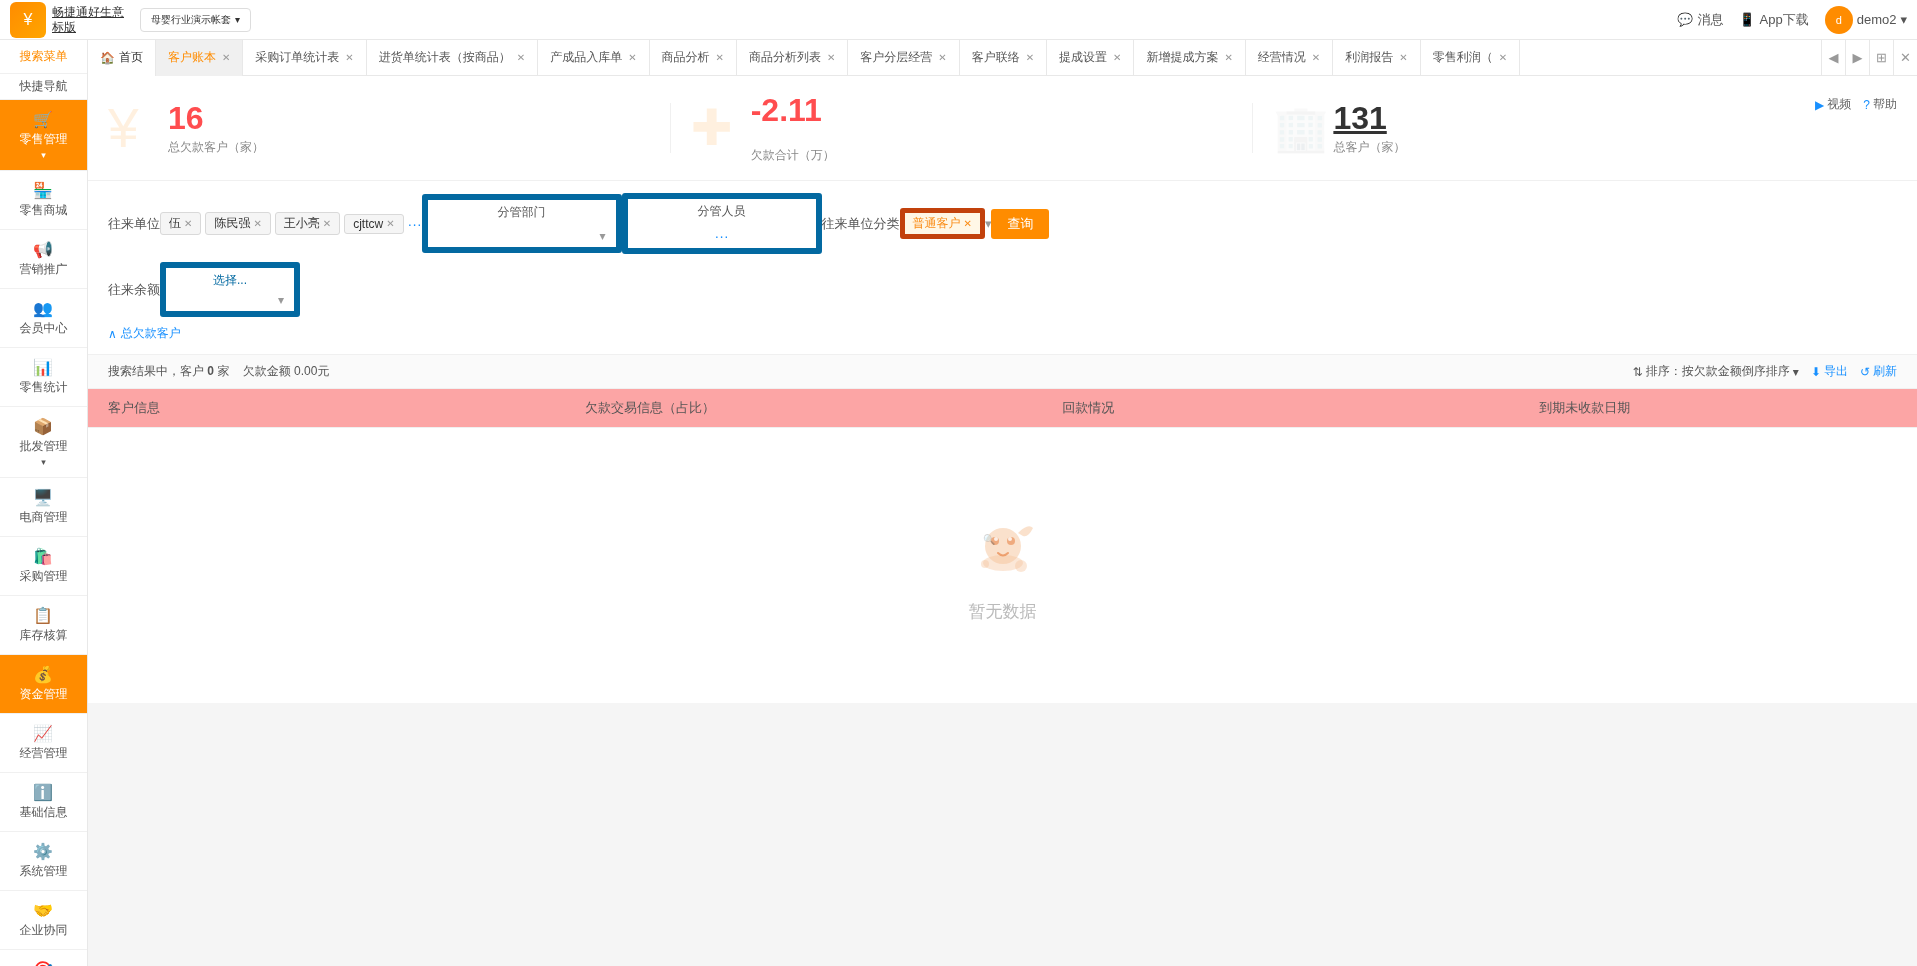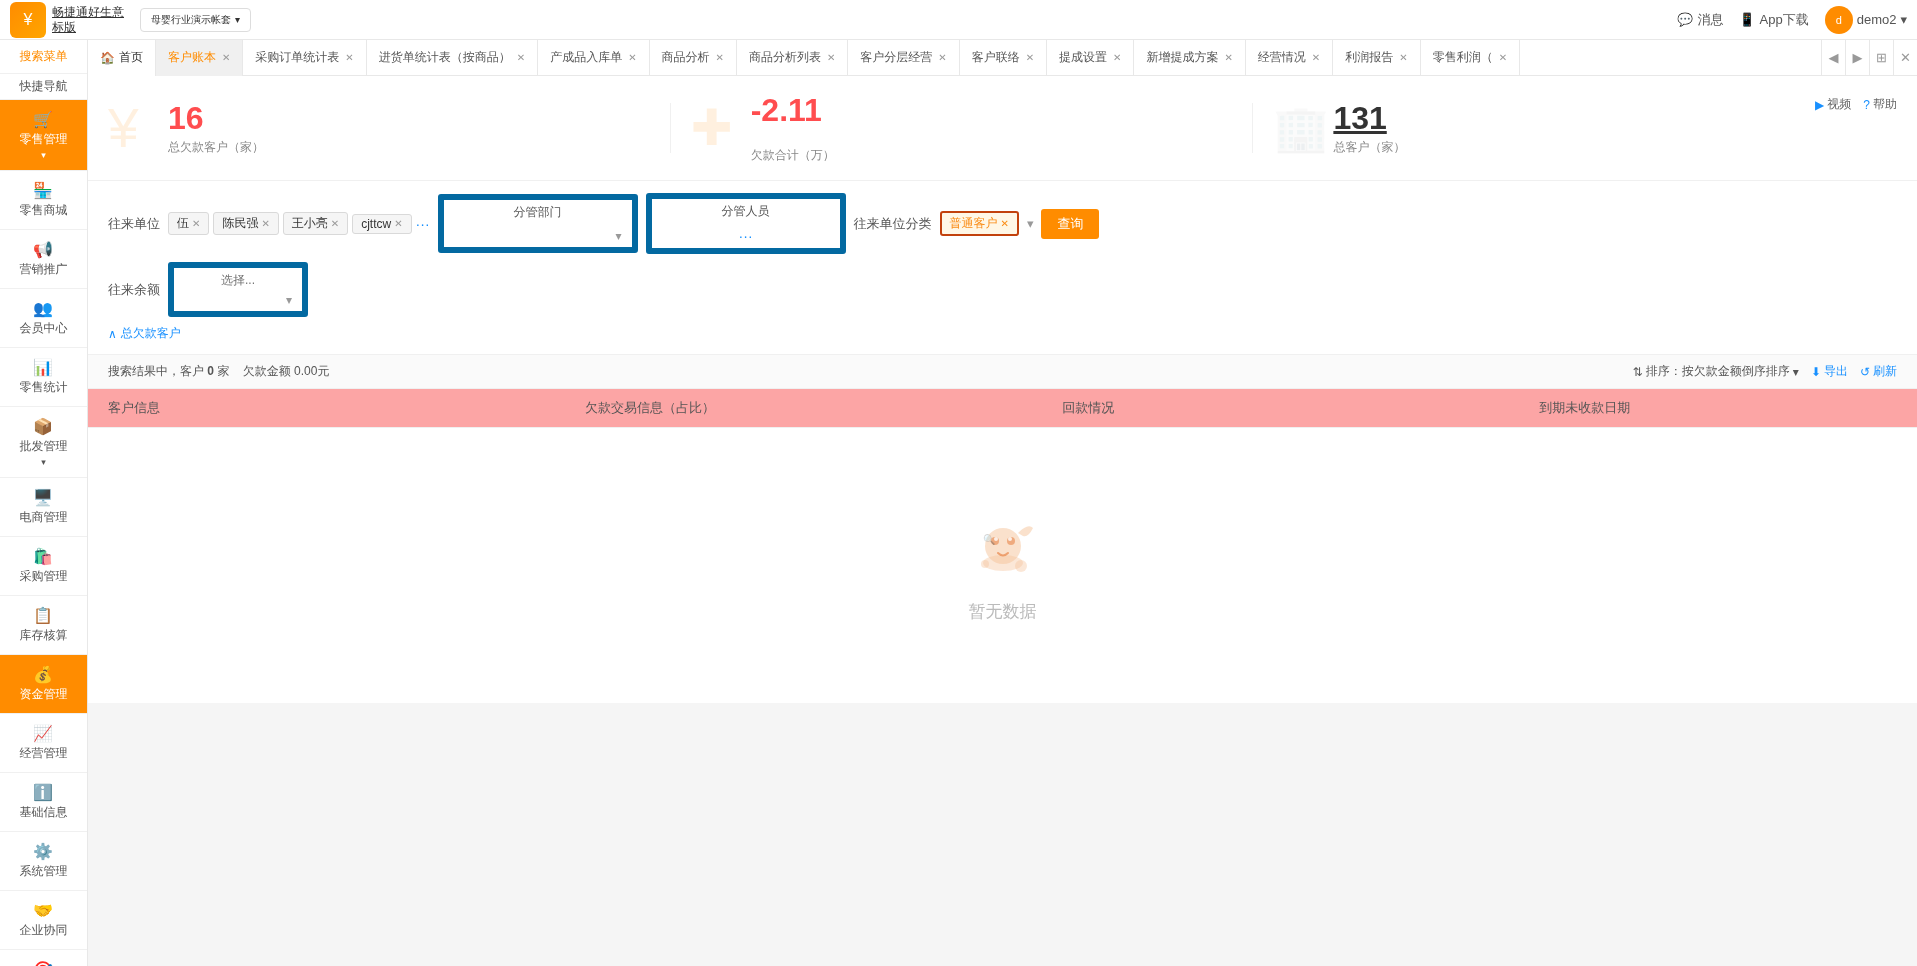--- a/index.html
+++ b/index.html
@@ -41,30 +41,30 @@
     
     .content-inner { background: #fff; }
     .stats-bar { display: flex; align-items: center; padding: 16px 20px; background: #fff; border-bottom: 1px solid #f0f0f0; gap: 0; }
 
     
     .content-actions { display: flex; align-items: center; gap: 12px; margin-left: auto; align-self: flex-start; margin-top: 4px; font-size: 12px; color: #666; cursor: pointer; }
     .content-actions span { display: flex; align-items: center; gap: 2px; }
 
     
     .filter-section { background: #fff; padding: 12px 20px; border-bottom: 1px solid #f0f0f0; }
-    .filter-row { display: flex; align-items: center; flex-wrap: wrap; gap: 8px; margin-bottom: 8px; }
+    .filter-row { display: flex; align-items: center; flex-wrap: wrap; margin-bottom: 8px; }
     .filter-label { font-size: 13px; color: #555; white-space: nowrap; }
     .tag-group { display: flex; align-items: center; flex-wrap: wrap; gap: 4px; }
     .filter-tag { display: flex; align-items: center; gap: 3px; padding: 2px 8px; background: #f5f5f5; border: 1px solid #d9d9d9; border-radius: 3px; font-size: 12px; color: #333; }
     .filter-tag .tag-close { color: #999; cursor: pointer; font-size: 10px; }
     .filter-select { display: flex; align-items: center; gap: 4px; padding: 4px 10px; border: 6px solid #0369a1; border-radius: 3px; cursor: pointer; font-size: 12px; color: #555; min-width: 120px; background: #fff; flex-direction: column; }
     .filter-select-wide { min-width: 200px; }
     .filter-select .chevron { margin-left: auto; color: #999; }
     .filter-dots { color: #1890ff; cursor: pointer; font-size: 14px; }
-    .filter-category-tag { display: flex; align-items: center; gap: 3px; padding: 2px 8px; background: #fff7e6; border: 2px solid #c2410c; border-radius: 3px; font-size: 12px; color: #fa8c16; }
+    .filter-category-tag { display: flex; align-items: center; gap: 3px; padding: 2px 8px; background: #fff7e6; border: 5px solid #c2410c; border-radius: 3px; font-size: 12px; color: #fa8c16; }
     .filter-category-tag .tag-close { color: #fa8c16; cursor: pointer; font-size: 10px; }
     .collapse-btn { display: flex; align-items: center; gap: 4px; color: #1890ff; font-size: 12px; cursor: pointer; margin: 0 auto; }
 
     
     .results-bar { display: flex; align-items: center; padding: 8px 20px; background: #fafafa; border-bottom: 1px solid #f0f0f0; font-size: 12px; color: #555; gap: 16px; }
     .results-bar-right { margin-left: auto; display: flex; align-items: center; gap: 12px; }
     .sort-btn { display: flex; align-items: center; gap: 3px; color: #555; cursor: pointer; }
     .action-btn { display: flex; align-items: center; gap: 3px; color: #1890ff; cursor: pointer; }
 
     
@@ -339,21 +339,21 @@
               </div>
               <div style="display:flex; align-items:center; gap:4px;">
                 <span style="color:#999;">▾</span>
               </div>
               <button class="btn-primary">查询</button>
             </div>
 
             <div class="filter-row">
               <span class="filter-label">往来余额</span>
               <div class="filter-select" style="min-width:140px;">
-                <span style="color:#737373;text-align:right;">选择...</span>
+                <span style="color:#0369a1;text-align:right;">选择...</span>
                 <span class="chevron">▾</span>
               </div>
             </div>
 
             <div style="text-align:center;">
               <div class="collapse-btn">
                 <span>∧</span>
                 <span>总欠款客户</span>
               </div>
             </div>

